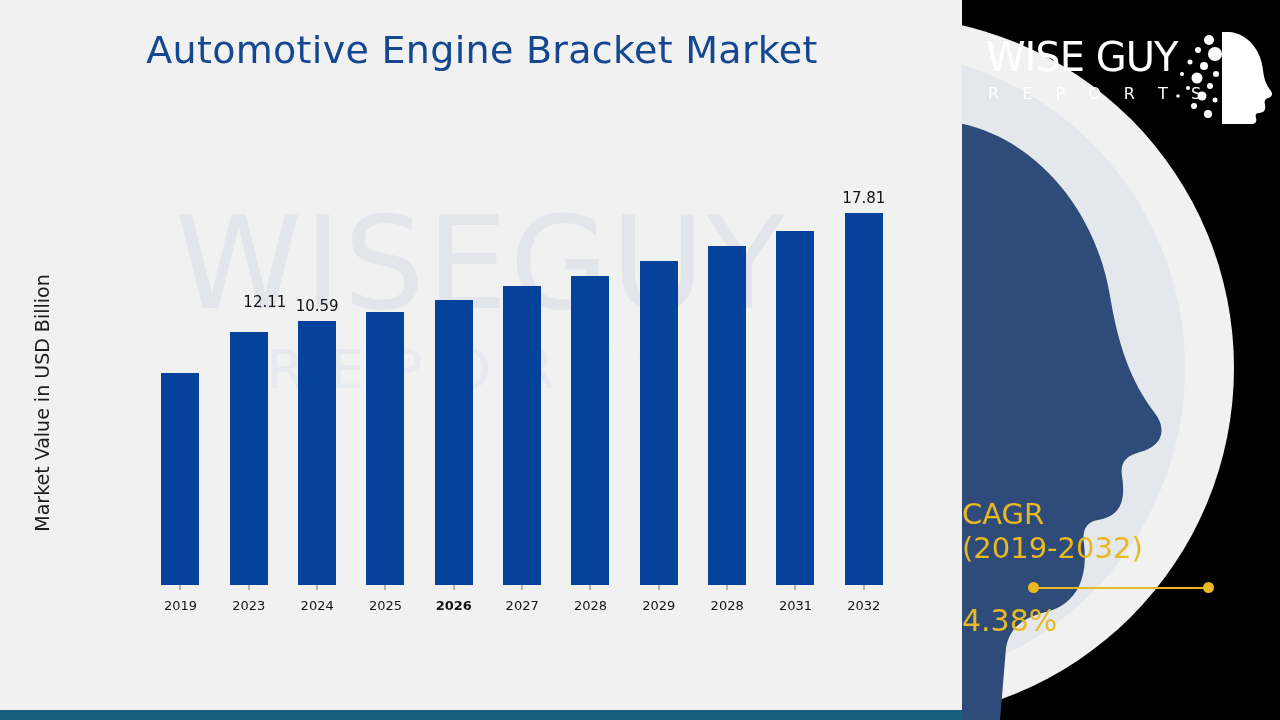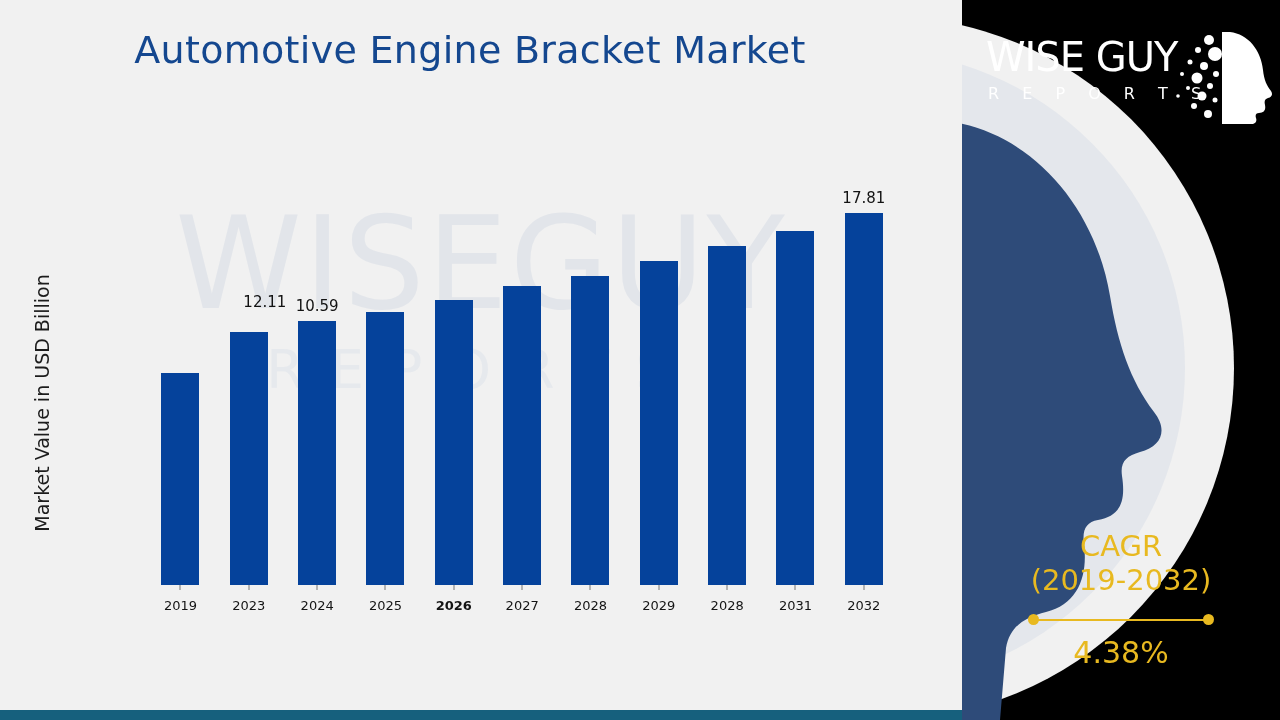--- a/index.html
+++ b/index.html
@@ -60,20 +60,21 @@
 
   #chart-title {
     position: absolute;
     left: 0; top: 28px;
     width: 940px;
     text-align: center;
     font-size: 38px;
     color: #14478f;
     letter-spacing: 0.3px;
     white-space: nowrap;
+    padding-left: 12px;
   }
 
   #y-axis-label {
     position: absolute;
     left: -118px;
     top: 392px;
     width: 320px;
     transform: rotate(-90deg);
     transform-origin: center center;
     text-align: center;
@@ -180,23 +181,22 @@
     top: 0px;
     width: 110px;
     height: 96px;
   }
 
   #cagr-block {
     position: absolute;
     left: 0;
     top: 500px;
     width: 318px;
-    text-align: center;
+    text-align: left;
     color: #e8b920;
-    margin-top: 32px;
   }
   #cagr-title {
     font-size: 29px;
     line-height: 1.0;
     color: #e8b920;
   }
   #cagr-period {
     font-size: 29px;
     line-height: 1.35;
     color: #e8b920;

